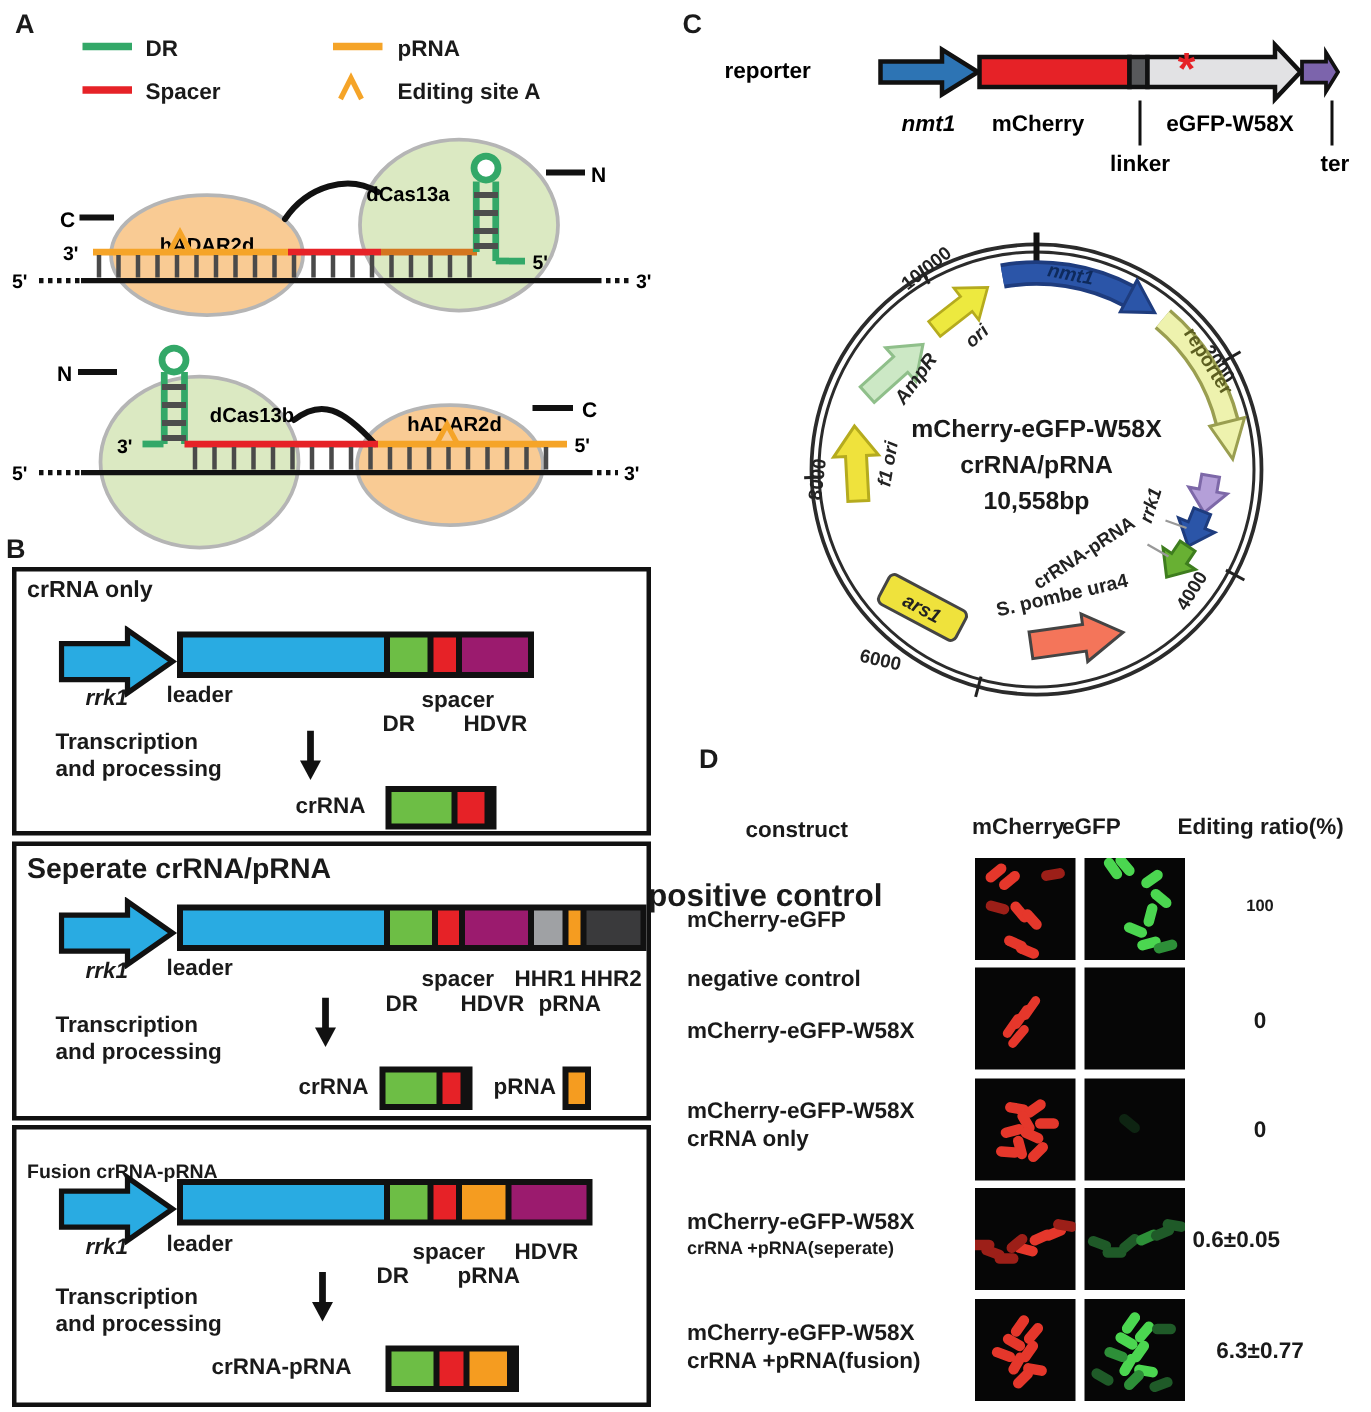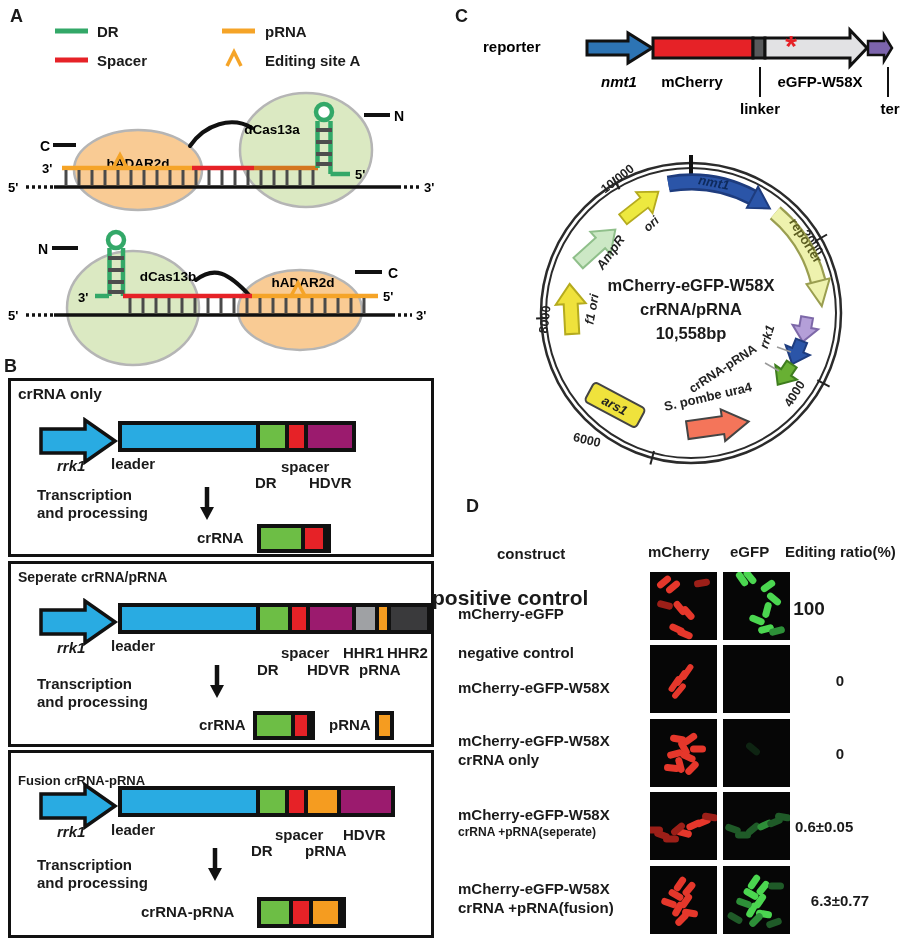--- a/index.html
+++ b/index.html
@@ -171,21 +171,21 @@
       <polygon points="1,20 15,20 8,33" fill="#111"></polygon>
   </svg>
   <div class="t" style="left:186px;top:148px;font-size:15px">crRNA</div>
   <div class="bar" style="left:246px;top:143px;width:74px;height:29px">
     <div class="seg" style="width:40px;background:#6DBE45"></div>
     <div class="seg" style="width:18px;background:#E62227"></div>
   </div>
 </div>
 
 <div class="bbox" style="left:8px;top:561px;width:420px;height:180px">
-  <div class="t" style="left:7px;top:5px;font-size:14px">Seperate crRNA/pRNA</div>
+  <div class="t" style="left:7px;top:5px;font-size:19px">Seperate crRNA/pRNA</div>
   <svg width="80" height="48" style="position:absolute;left:28px;top:34px">
     <polygon points="2,12 46,12 46,3 76,24 46,45 46,36 2,36" fill="#29ABE2" stroke="#111" stroke-width="3.5"></polygon>
   </svg>
   <div class="bar" style="left:107px;top:39px;width:313px;height:31px">
     <div class="seg" style="width:134px;background:#29ABE2"></div>
     <div class="seg" style="width:28px;background:#6DBE45"></div>
     <div class="seg" style="width:14px;background:#E62227"></div>
     <div class="seg" style="width:42px;background:#9B1B6E"></div>
     <div class="seg" style="width:19px;background:#9FA1A4"></div>
     <div class="seg" style="width:8px;background:#F59C20"></div>
@@ -326,21 +326,21 @@
 
   <text x="163" y="141" font-size="16.5" font-weight="bold" fill="#1a1a1a" text-anchor="middle">mCherry-eGFP-W58X</text>
   <text x="163" y="165" font-size="16.5" font-weight="bold" fill="#1a1a1a" text-anchor="middle">crRNA/pRNA</text>
   <text x="163" y="189" font-size="16.5" font-weight="bold" fill="#1a1a1a" text-anchor="middle">10,558bp</text>
 </svg>
 
 <div class="t panel-letter" style="left:466px;top:496px">D</div>
 
 <div class="t" style="left:497px;top:545px;font-size:15px">construct</div>
 <div class="t" style="left:648px;top:543px;font-size:15px">mCherry</div>
-<div class="t" style="left:730px;top:543px;font-size:15px">eGFP</div>
+<div class="t" style="left:708px;top:543px;font-size:15px">eGFP</div>
 <div class="t" style="left:785px;top:543px;font-size:15px">Editing ratio(%)</div>
 
 <div class="t" style="left:432px;top:586px;font-size:21px">positive control</div>
 <div class="t" style="left:458px;top:605px;font-size:15px">mCherry-eGFP</div>
 <svg class="micro" style="left:650px;top:572px" width="67" height="68">
   <g>
     <rect x="-8" y="-3.5" width="16" height="7" rx="3.5" class="fr" transform="translate(14,10) rotate(-40)"></rect>
     <rect x="-8" y="-3.5" width="16" height="7" rx="3.5" class="fr" transform="translate(23,15) rotate(-40)"></rect>
     <rect x="-8" y="-3.5" width="16" height="7" rx="3.5" class="fr" transform="translate(30,36) rotate(50)"></rect>
     <rect x="-8" y="-3.5" width="16" height="7" rx="3.5" class="fr" transform="translate(38,41) rotate(48)"></rect>
@@ -355,21 +355,21 @@
     <rect x="-8" y="-3.5" width="16" height="7" rx="3.5" class="fg" transform="translate(19,7) rotate(55)"></rect>
     <rect x="-8" y="-3.5" width="16" height="7" rx="3.5" class="fg" transform="translate(27,5) rotate(50)"></rect>
     <rect x="-8" y="-3.5" width="16" height="7" rx="3.5" class="fg" transform="translate(45,14) rotate(-35)"></rect>
     <rect x="-8" y="-3.5" width="16" height="7" rx="3.5" class="fg" transform="translate(51,27) rotate(40)"></rect>
     <rect x="-8" y="-3.5" width="16" height="7" rx="3.5" class="fg" transform="translate(44,38) rotate(-75)"></rect>
     <rect x="-8" y="-3.5" width="16" height="7" rx="3.5" class="fg" transform="translate(34,48) rotate(22)"></rect>
     <rect x="-8" y="-3.5" width="16" height="7" rx="3.5" class="fg" transform="translate(43,57) rotate(-15)"></rect>
     <rect x="-8" y="-3.5" width="16" height="7" rx="3.5" class="fgd" transform="translate(54,59) rotate(-15)"></rect>
   </g>
 </svg>
-<div class="t" style="left:764px;top:598px;width:90px;text-align:center;font-size:19px">100</div>
+<div class="t" style="left:795px;top:598px;width:90px;text-align:center;font-size:11px">100</div>
 
 <div class="t" style="left:458px;top:644px;font-size:15px">negative control</div>
 <div class="t" style="left:458px;top:679px;font-size:15px">mCherry-eGFP-W58X</div>
 <svg class="micro" style="left:650px;top:645px" width="67" height="68">
   <g>
     <rect x="-9" y="-3" width="18" height="6" rx="3" class="fr" transform="translate(25,39) rotate(-55)"></rect>
     <rect x="-9" y="-3" width="18" height="6" rx="3" class="fr" transform="translate(31,33) rotate(-55)"></rect>
     <rect x="-9" y="-3" width="18" height="6" rx="3" class="fr" transform="translate(37,27) rotate(-55)"></rect>
     <rect x="-9" y="-3" width="18" height="6" rx="3" class="fr" transform="translate(29,46) rotate(-50)"></rect>
   </g>

